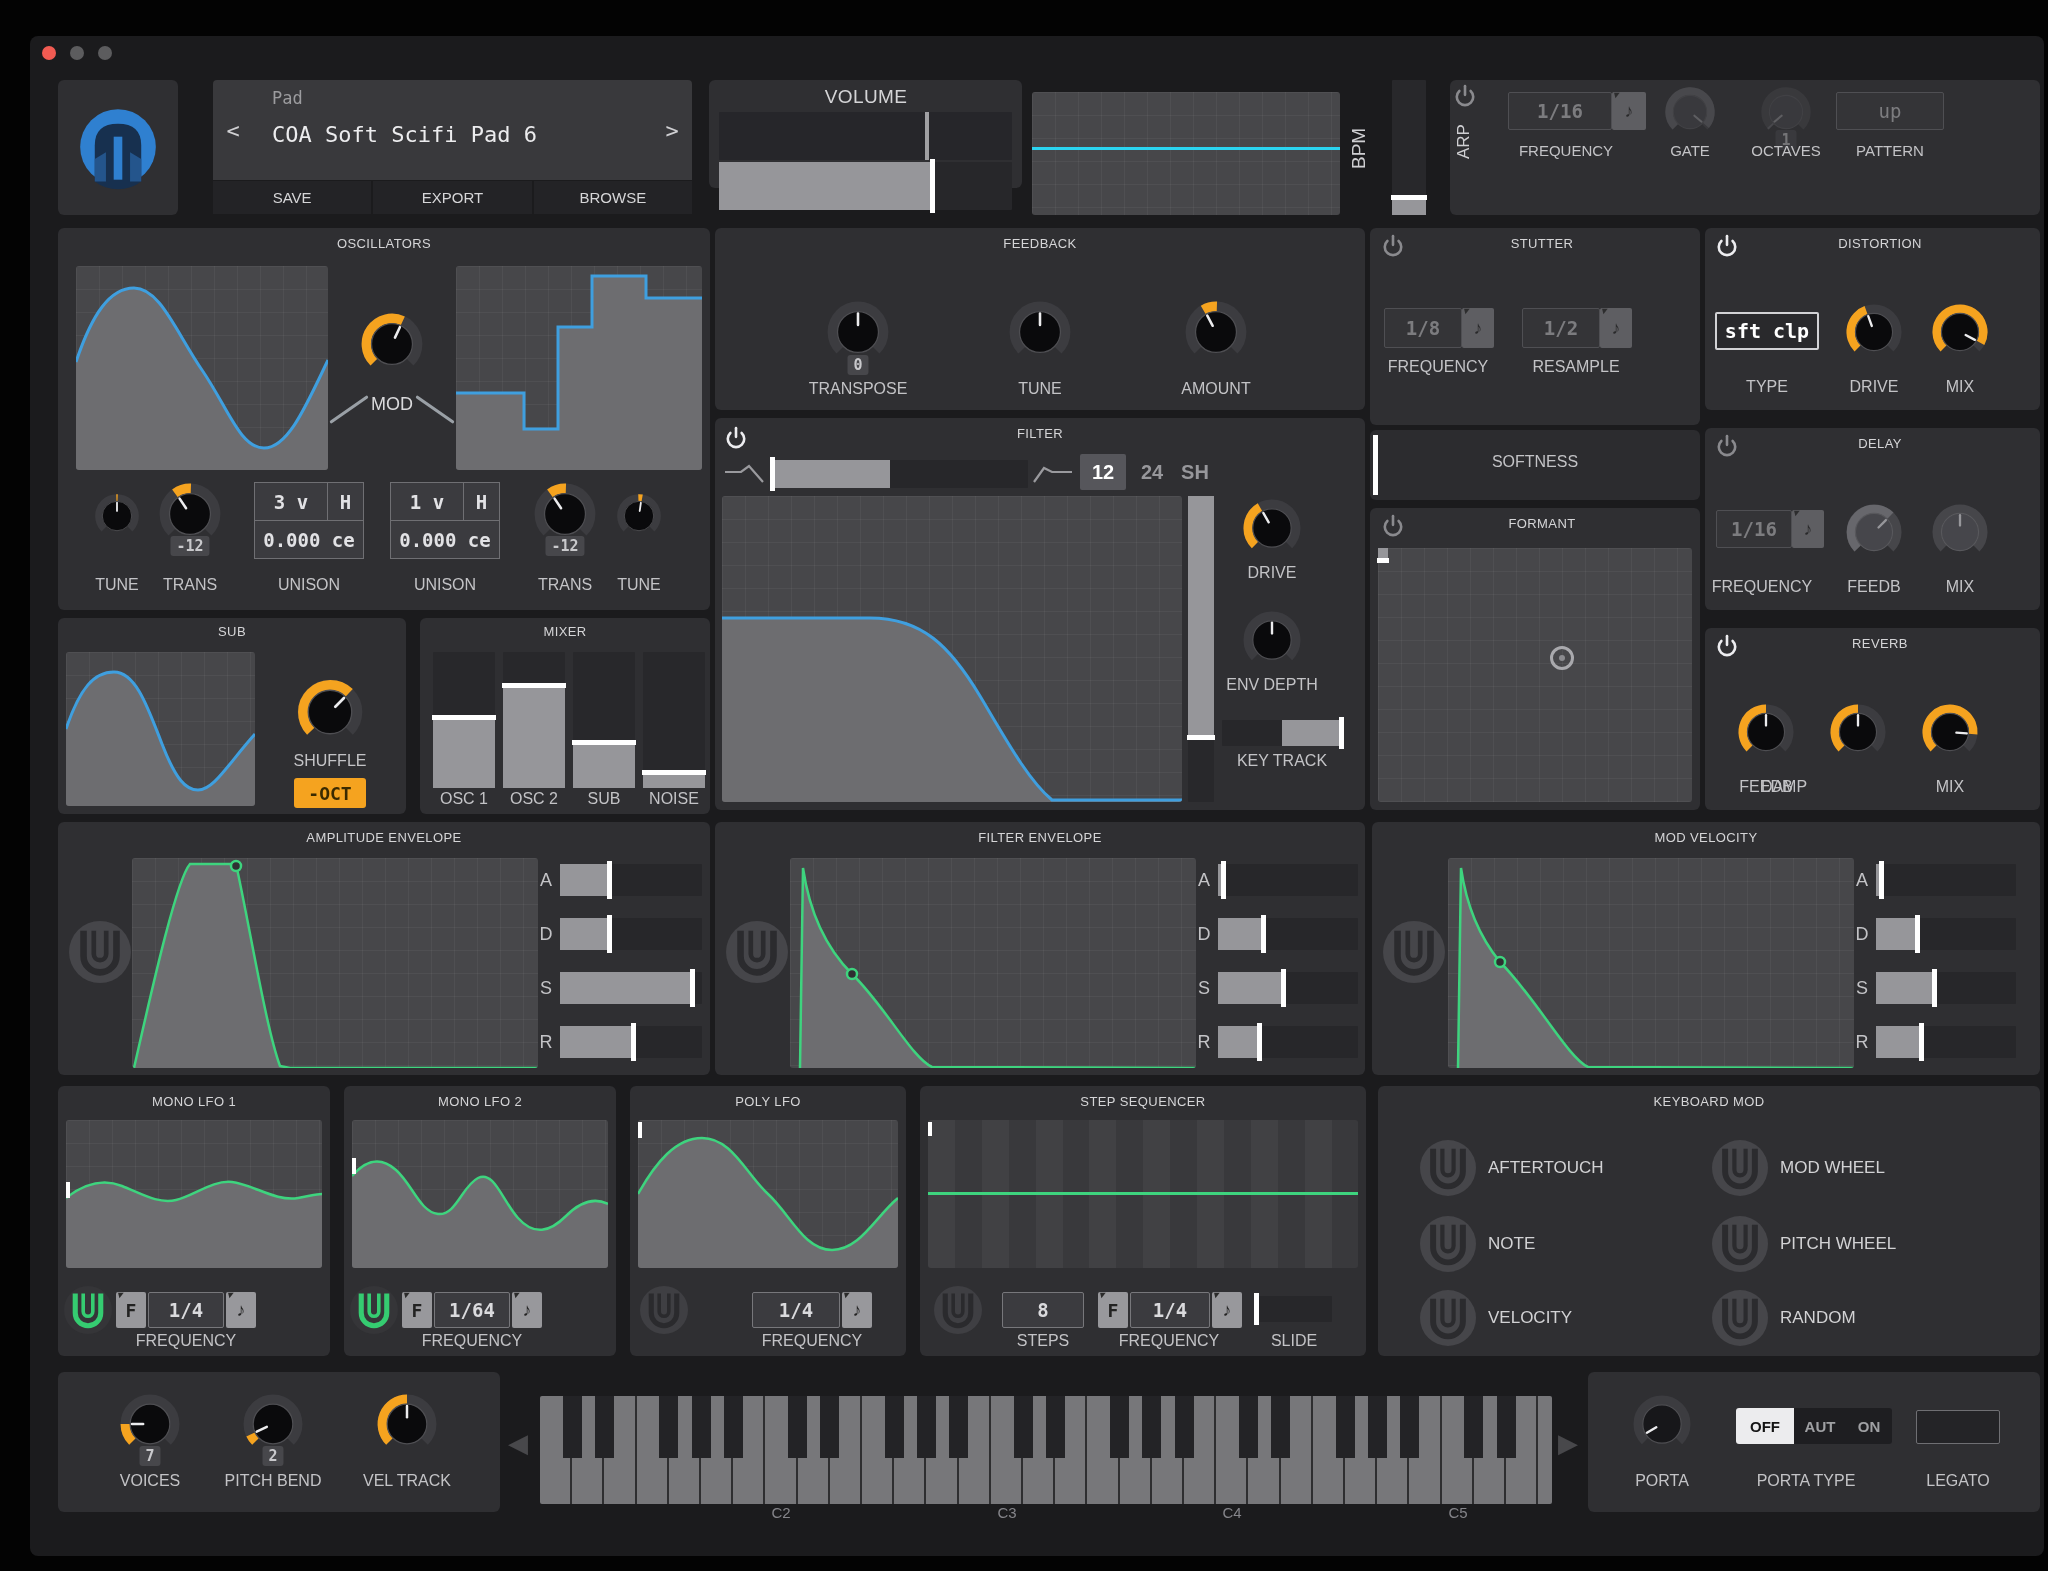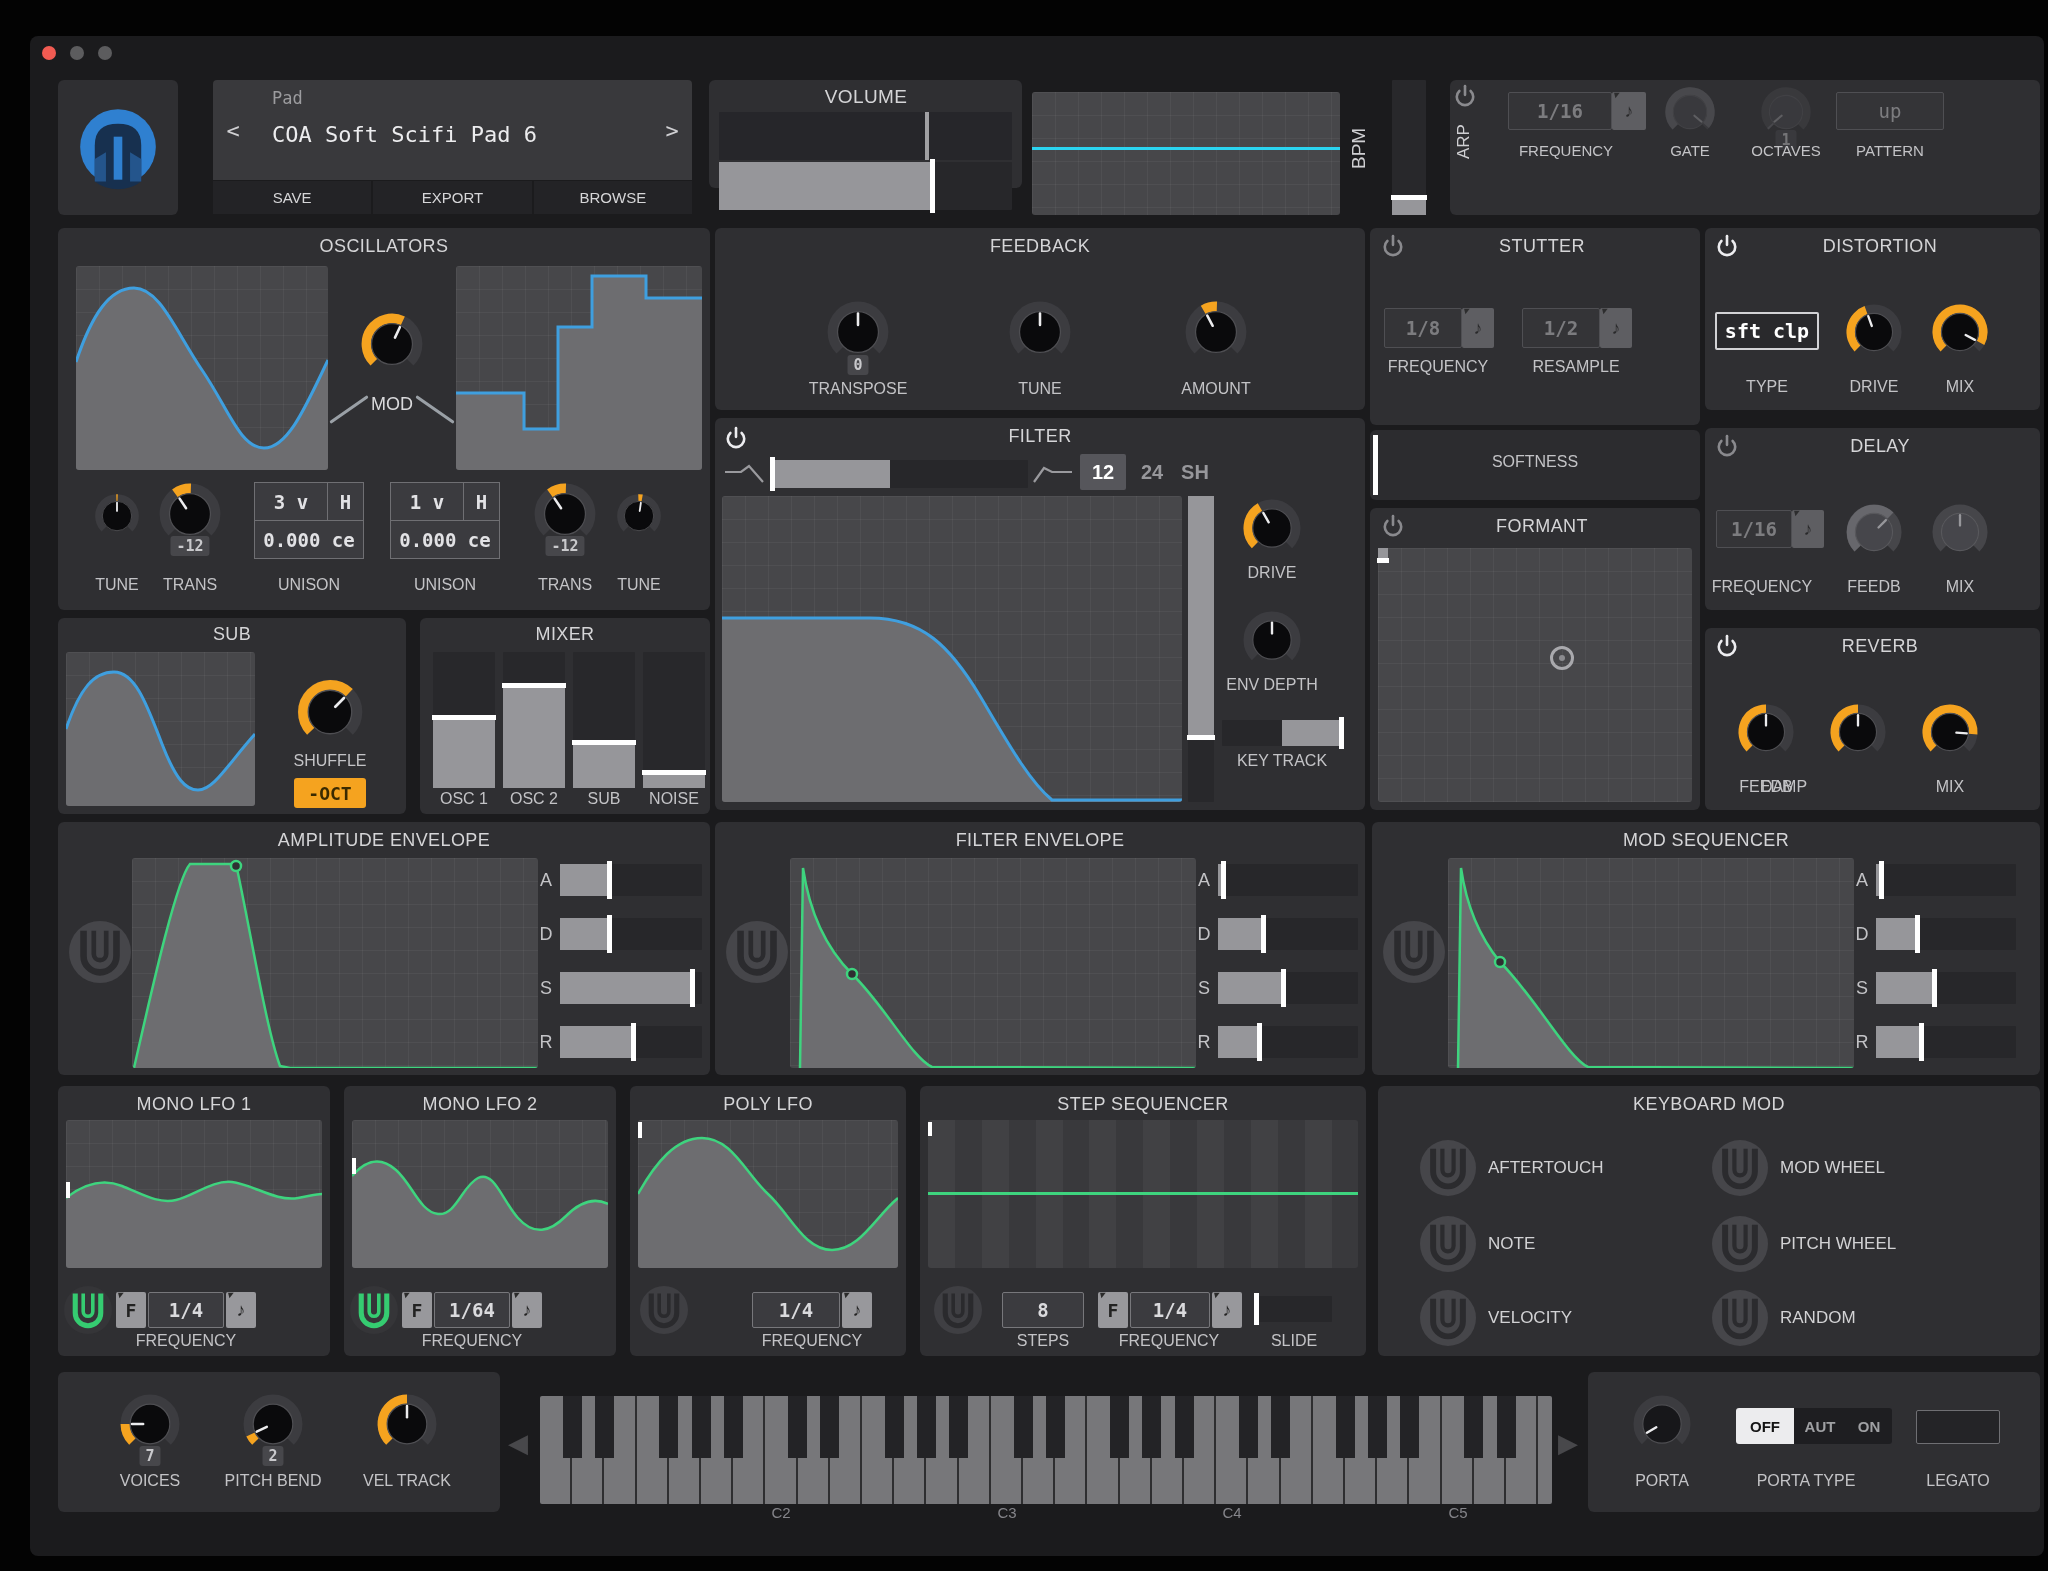--- a/index.html
+++ b/index.html
@@ -4,21 +4,21 @@
 <style>
 *{margin:0;padding:0;box-sizing:border-box}
 html,body{background:#000}
 #page{position:relative;width:2048px;height:1571px;background:#030303;overflow:hidden;font-family:"Liberation Sans",sans-serif}
 .abs{position:absolute}
 .win{position:absolute;left:30px;top:36px;width:2014px;height:1520px;background:#1b1b1d;border-radius:8px}
 .tb{position:absolute;left:30px;top:36px;width:2014px;height:34px;background:linear-gradient(#414144,#353538);border-radius:8px 8px 0 0;border-bottom:1px solid #141416}
 .tb .title{display:block;text-align:center;line-height:34px;color:#c6c6c9;font-size:15px}
 .light{position:absolute;top:46px;width:14px;height:14px;border-radius:50%}
 .panel{position:absolute;background:#2f2f32;border-radius:6px}
-.tt{position:absolute;transform:translateX(-50%);white-space:nowrap;color:#d5d5d7;font-size:18px;letter-spacing:.4px}
+.tt{position:absolute;transform:translateX(-50%);white-space:nowrap;color:#d5d5d7;font-size:13px;letter-spacing:.4px}
 .lb{position:absolute;transform:translateX(-50%);white-space:nowrap;color:#c3c3c6;font-size:16px}
 .lbl{position:absolute;white-space:nowrap;color:#d2d2d4;font-size:17px}
 .sm{font-size:15px}
 .mono{font-family:"DejaVu Sans Mono",monospace}
 .graph{position:absolute;background-color:#47474a;border-radius:3px;background-image:linear-gradient(rgba(255,255,255,.045) 1px,transparent 1px),linear-gradient(90deg,rgba(255,255,255,.045) 1px,transparent 1px);background-size:23px 23px;overflow:hidden}
 .vbox{position:absolute;background:#3b3b3f;border:1px solid #77777b;color:#dadadd;font-family:"DejaVu Sans Mono",monospace;font-weight:700;font-size:19px;display:flex;align-items:center;justify-content:center;border-radius:2px}
 .tbox{position:absolute;background:#29292c;border:2px solid #d2d2d5;color:#fff;font-family:"DejaVu Sans Mono",monospace;font-weight:700;font-size:20px;display:flex;align-items:center;justify-content:center;border-radius:2px}
 .nbtn{position:absolute;background:#98989c;border-radius:2px;color:#222;display:flex;align-items:center;justify-content:center;font-size:18px;font-weight:700}
 .nbtn .crt{position:absolute;top:-3px;left:1px;font-size:10px;color:#2b2b2b}
 .dim{opacity:.45}
@@ -532,21 +532,21 @@
       </div>
     </div>
   <div class="lb" style="left:1204px;top:1032px;font-size:18px">R</div>
   <div class="hs" style="left:1218px;top:1026px;width:140px;height:32px">
       <div class="fill" style="width: 30%;">
         <i class="cap"></i>
       </div>
     </div>
 
   <div class="panel" style="left:1372px;top:822px;width:668px;height:253px"></div>
-  <div class="tt" style="left:1706px;top:830px">MOD SEQUENCER</div>
+  <div class="tt" style="left:1706px;top:830px">MOD VELOCITY</div>
   <span class="uic" style="left:1383px;top:921px;width:62px;height:62px"><svg viewBox="-16 -16 32 32" width="100%" height="100%">
         <path d="M -8.5,-11 L -8.5,2 A 8.5,8.5 0 0 0 8.5,2 L 8.5,-11" fill="none" stroke="currentColor" stroke-width="3.4" stroke-linejoin="round"></path>
         <path d="M -3.2,-11 L -3.2,1 A 3.2,3.2 0 0 0 3.2,1 L 3.2,-11" fill="none" stroke="currentColor" stroke-width="2.4"></path>
       </svg></span>
   <div class="graph" style="left:1448px;top:858px;width:406px;height:210px">
     <svg width="406" height="210" viewBox="0 0 406 210">
       <path d="M10,210 L13,10 C19,52 34,82 52,104 C88,140 120,200 140,209 L406,210 L10,210 Z" fill="#6d6d70"></path>
       <path d="M10,210 L13,10 C19,52 34,82 52,104 C88,140 120,200 140,209 L406,210" fill="none" style="stroke:var(--mod_green,#3ed47e)" stroke-width="2.5"></path>
       <circle cx="52" cy="104" r="5" fill="#2f2f32" style="stroke:var(--mod_green,#3ed47e)" stroke-width="2.5"></circle>
     </svg>

